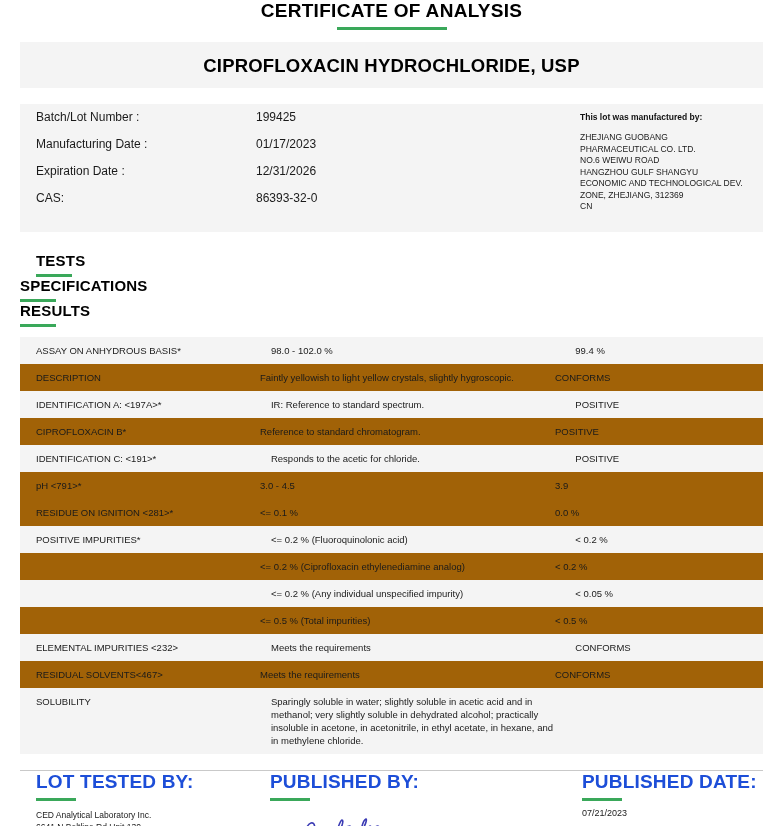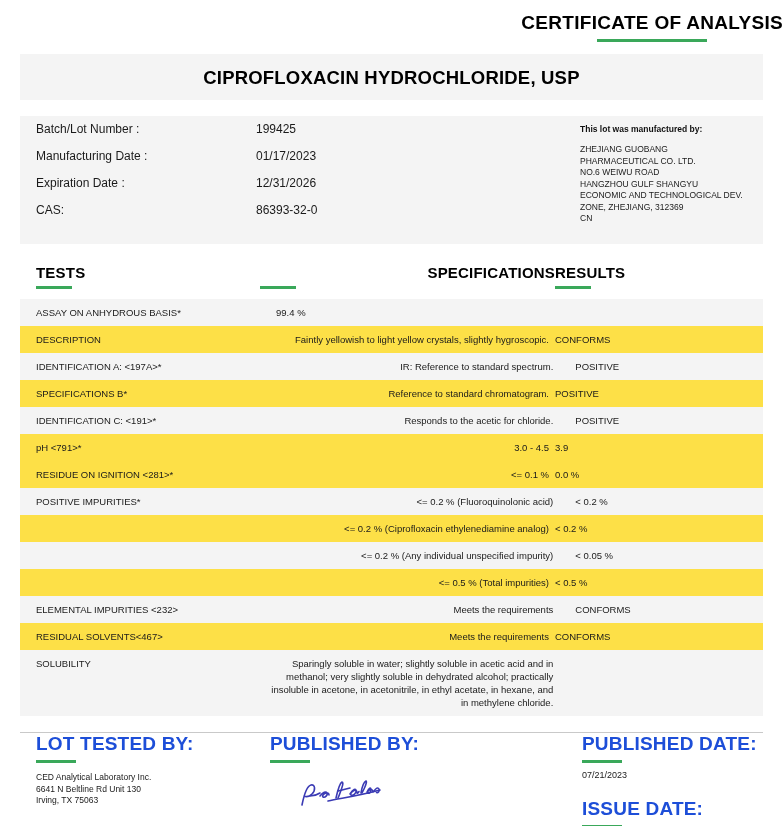--- a/index.html
+++ b/index.html
@@ -13,22 +13,21 @@
     height: 826px;
     font-family: "Liberation Sans", sans-serif;
     color: #1a1a1a;
     overflow: hidden;
   }
 
   .page { position: relative; width: 783px; height: 826px; }
 
   
   .doc-title-wrap {
-    text-align: right;
-    padding-top: 12px;
+    text-align: center;
   }
   .doc-title {
     display: inline-block;
     font-size: 19px;
     font-weight: bold;
     letter-spacing: 0.3px;
     color: #000;
   }
   .accent-under {
     height: 3px;
@@ -95,36 +94,37 @@
     color: #1a1a1a;
   }
 
   
   .results-table {
     margin: 14px 20px 0 20px;
   }
   .th-row {
     display: flex;
     padding: 4px 0 10px 0;
+    flex-direction: column;
   }
   .th {
     font-size: 15px;
     font-weight: bold;
     color: #000;
     letter-spacing: 0.2px;
   }
   .th .accent-under { margin-left: 0; width: 36px; height: 3px; }
   .col-test   { width: 240px; padding-left: 16px; }
-  .col-spec   { width: 295px; text-align: right; }
+  .col-spec   { width: 295px; }
   .col-result { width: 192px; }
 
   .t-row {
     display: flex;
     align-items: flex-start;
-    background: #fde047;
+    background: #a16207;
   }
   .t-row.alt { background: #f4f4f4; gap: 16px; }
   .t-cell {
     font-size: 9.5px;
     line-height: 13px;
     color: #1a1a1a;
     padding: 7px 6px 7px 0;
   }
   .t-cell.col-test { padding-left: 16px; }
 
@@ -234,34 +234,35 @@
         <div class="accent-under"></div>
       </div>
       <div class="th col-result">
         <span>RESULTS</span>
         <div class="accent-under"></div>
       </div>
     </div>
 
     <div class="t-row alt">
       <div class="t-cell col-test">ASSAY ON ANHYDROUS BASIS*</div>
+      <div class="t-cell col-spec">98.0 - 102.0 %</div>
       <div class="t-cell col-result">99.4 %</div>
     </div>
     <div class="t-row">
       <div class="t-cell col-test">DESCRIPTION</div>
       <div class="t-cell col-spec">Faintly yellowish to light yellow crystals, slightly hygroscopic.</div>
       <div class="t-cell col-result">CONFORMS</div>
     </div>
     <div class="t-row alt">
       <div class="t-cell col-test">IDENTIFICATION A: &lt;197A&gt;*</div>
       <div class="t-cell col-spec">IR: Reference to standard spectrum.</div>
       <div class="t-cell col-result">POSITIVE</div>
     </div>
     <div class="t-row">
-      <div class="t-cell col-test">SPECIFICATIONS B*</div>
+      <div class="t-cell col-test">CIPROFLOXACIN B*</div>
       <div class="t-cell col-spec">Reference to standard chromatogram.</div>
       <div class="t-cell col-result">POSITIVE</div>
     </div>
     <div class="t-row alt">
       <div class="t-cell col-test">IDENTIFICATION C: &lt;191&gt;*</div>
       <div class="t-cell col-spec">Responds to the acetic for chloride.</div>
       <div class="t-cell col-result">POSITIVE</div>
     </div>
     <div class="t-row">
       <div class="t-cell col-test">pH &lt;791&gt;*</div>

